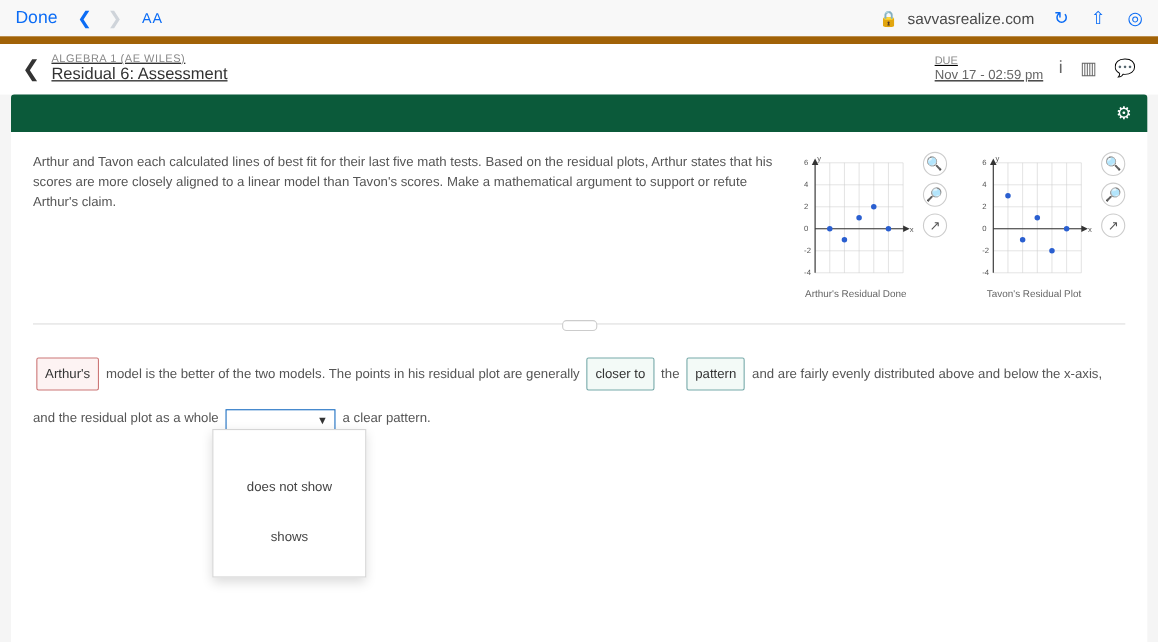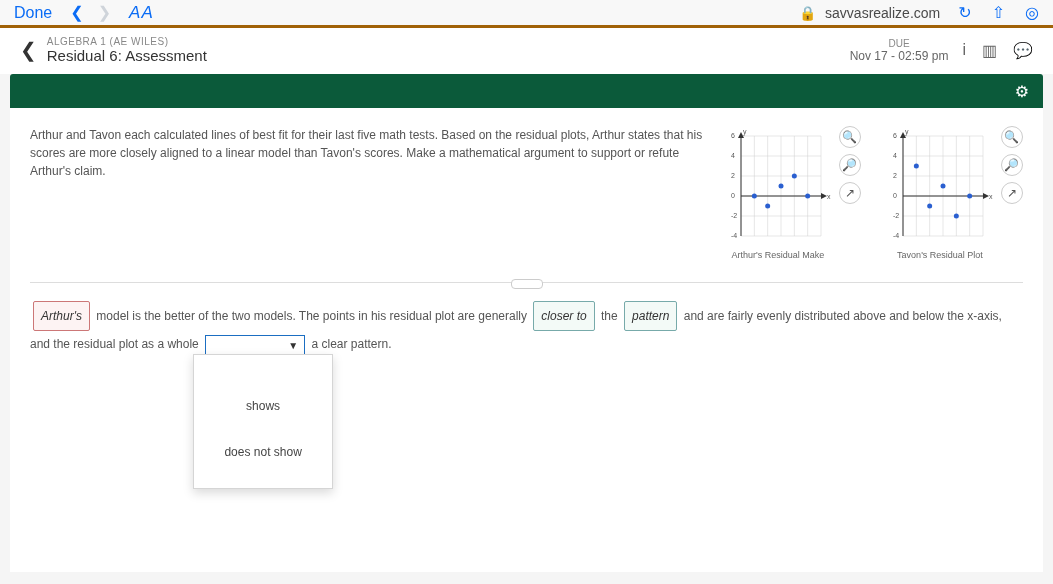--- a/index.html
+++ b/index.html
@@ -1,35 +1,35 @@
 <!DOCTYPE html>
 <html><head>
 <meta charset="utf-8">
 <style>
 * { margin: 0; padding: 0; box-sizing: border-box; font-family: -apple-system, BlinkMacSystemFont, "Segoe UI", Helvetica, Arial, sans-serif; }
 body { background: #2a2a2a; width: 1053px; height: 584px; overflow: hidden; }
 .frame { background: #f5f5f5; margin: 0 auto; width: 1053px; height: 584px; position: relative; }
 
 
-.browser-bar { height: 28px; background: #f8f8f8; border-bottom: 3px solid #a16207; display: flex; align-items: center; padding: 0 14px; gap: 18px; }
+.browser-bar { height: 40px; background: #f8f8f8; border-bottom: 7px solid #a16207; display: flex; align-items: center; padding: 0 14px; gap: 18px; }
 .done { color: #0b6cf5; font-size: 16px; }
 .nav-arrows { display: flex; gap: 14px; color: #0b6cf5; font-size: 16px; }
 .nav-arrows .dis { color: #cfd4da; }
-.aa { color: #0b6cf5; font-size: 17px; letter-spacing: 1px; font-style: italic; }
+.aa { color: #0b6cf5; font-size: 13px; letter-spacing: 1px; }
 .url { flex: 1; text-align: right; color: #4a4a4a; font-size: 14px; }
 .url .lock { margin-right: 4px; }
 .browser-right { display: flex; gap: 20px; color: #0b6cf5; font-size: 16px; align-items: center; }
 
 
 .header { display: flex; align-items: center; padding: 8px 20px 10px 20px; background: #fff; }
 .back-ch { font-size: 20px; color: #333; margin-right: 10px; cursor: pointer; }
-.crumbs { flex: 1; }
+.crumbs { flex: 1; text-decoration: underline; }
 .crumb-top { font-size: 10px; color: #888; text-transform: uppercase; letter-spacing: .5px; }
 .crumb-title { font-size: 15px; color: #333; }
-.due-block { text-align: center; margin-right: 14px; }
+.due-block { text-align: left; margin-right: 14px; text-decoration: underline; }
 .due-lbl { font-size: 10px; color: #888; text-transform: uppercase; }
 .due-val { font-size: 12px; color: #666; }
 .hdr-icons { display: flex; gap: 16px; color: #666; font-size: 16px; align-items: center; }
 
 
 .green-bar { background: #0b5a3a; height: 34px; margin: 0 10px; border-radius: 3px 3px 0 0; position: relative; display:flex; justify-content:flex-end; align-items:center; padding-right:14px;}
 .gear { color: #fff; font-size: 16px; }
 
 
 .content { background: #fff; margin: 0 10px; padding: 18px 20px 40px 20px; height: calc(100% - 120px); position: relative; }
@@ -42,21 +42,21 @@
 .plot-col { display:flex; flex-direction:column; align-items:center; }
 .plot-lbl { font-size: 9px; color: #666; margin-top: 4px; }
 .plot-tools { display:flex; flex-direction:column; gap:6px; }
 .tool-btn { width: 22px; height: 22px; border: 1px solid #ccc; border-radius: 11px; background:#fff; display:flex; align-items:center; justify-content:center; font-size:12px; color:#555; cursor:pointer;}
 
 .spacer-line { border-top: 1px solid #ddd; margin: 22px 0 18px 0; position:relative; }
 .spacer-line::after { content:""; position:absolute; left:50%; top:-4px; width:30px; height:8px; background:#fff; border:1px solid #ccc; border-radius:4px; transform:translateX(-50%); }
 
 
 .answer { font-size: 12px; color: #555; line-height: 2.2; }
-.boxed { display:inline-block; border:1px solid #7aa; background:#f3faf7; padding: 1px 7px; border-radius:2px; color:#333; margin: 0 3px; font-style: italic; }
+.boxed { display:inline-block; border:1px solid #7aa; background:#f3faf7; padding: 1px 7px; border-radius:2px; color:#333; margin: 12px 3px; }
 .boxed.sel { border-color:#c77; background:#fdf3f3; }
 .ddwrap { display:inline-block; position:relative; vertical-align:middle; margin: 0 3px;}
 .dd { border:1px solid #1b6ec2; width: 100px; height: 22px; background:#fff; display:inline-flex; align-items:center; justify-content:flex-end; padding:0 6px; cursor:pointer; }
 .dd .caret { font-size:10px; color:#333; }
 .dd-menu { position:absolute; top:22px; left:-12px; width: 140px; background:#fff; border:1px solid #d5d5d5; box-shadow: 0 4px 10px rgba(0,0,0,.15); padding: 28px 0 12px 0; z-index:5;}
 .dd-item { padding: 10px 18px; font-size: 12px; color:#444; text-align:center; cursor:pointer; }
 
 svg .pt { fill:#2a5fd0; }
 svg .ax { stroke:#333; stroke-width:1; }
 svg .gr { stroke:#ccc; stroke-width:0.5; }
@@ -138,21 +138,21 @@
                 <text x="8" y="32">4</text>
                 <text x="8" y="12">6</text>
                 <text x="20" y="8">y</text>
                 <text x="104" y="73">x</text>
                 <circle class="pt" cx="31.333333333333336" cy="70" r="2.5"></circle>
                 <circle class="pt" cx="44.66666666666667" cy="80" r="2.5"></circle>
                 <circle class="pt" cx="58" cy="60" r="2.5"></circle>
                 <circle class="pt" cx="71.33333333333334" cy="50" r="2.5"></circle>
                 <circle class="pt" cx="84.66666666666667" cy="70" r="2.5"></circle>
               </svg>
-          <div class="plot-lbl">Arthur's Residual Make</div>
+          <div class="plot-lbl">Arthur's Residual Done</div>
         </div>
         <div class="plot-tools">
           <span class="tool-btn">🔍</span>
           <span class="tool-btn">🔎</span>
           <span class="tool-btn">↗</span>
         </div>
       </div>
 
       <div class="plot-wrap">
         <div class="plot-col">
@@ -201,22 +201,22 @@
 
   <div class="spacer-line"></div>
 
   <div class="answer">
     <span class="boxed sel">Arthur's</span><span> model is the better of the two models. The points in his residual plot are generally </span><span class="boxed">closer to</span><span> the </span><span class="boxed">pattern</span><span> and are fairly evenly distributed above and below the x-axis, and the residual plot as a whole </span>
     <span class="ddwrap">
       <span class="dd">
             <span class="caret">▼</span>
           </span>
       <div class="dd-menu">
+        <div class="dd-item">does not show</div>
         <div class="dd-item">shows</div>
-        <div class="dd-item">does not show</div>
       </div>
     </span>
     <span> a clear pattern.</span>
   </div>
 
 </div>
 
 </div>
 
 </body></html>

